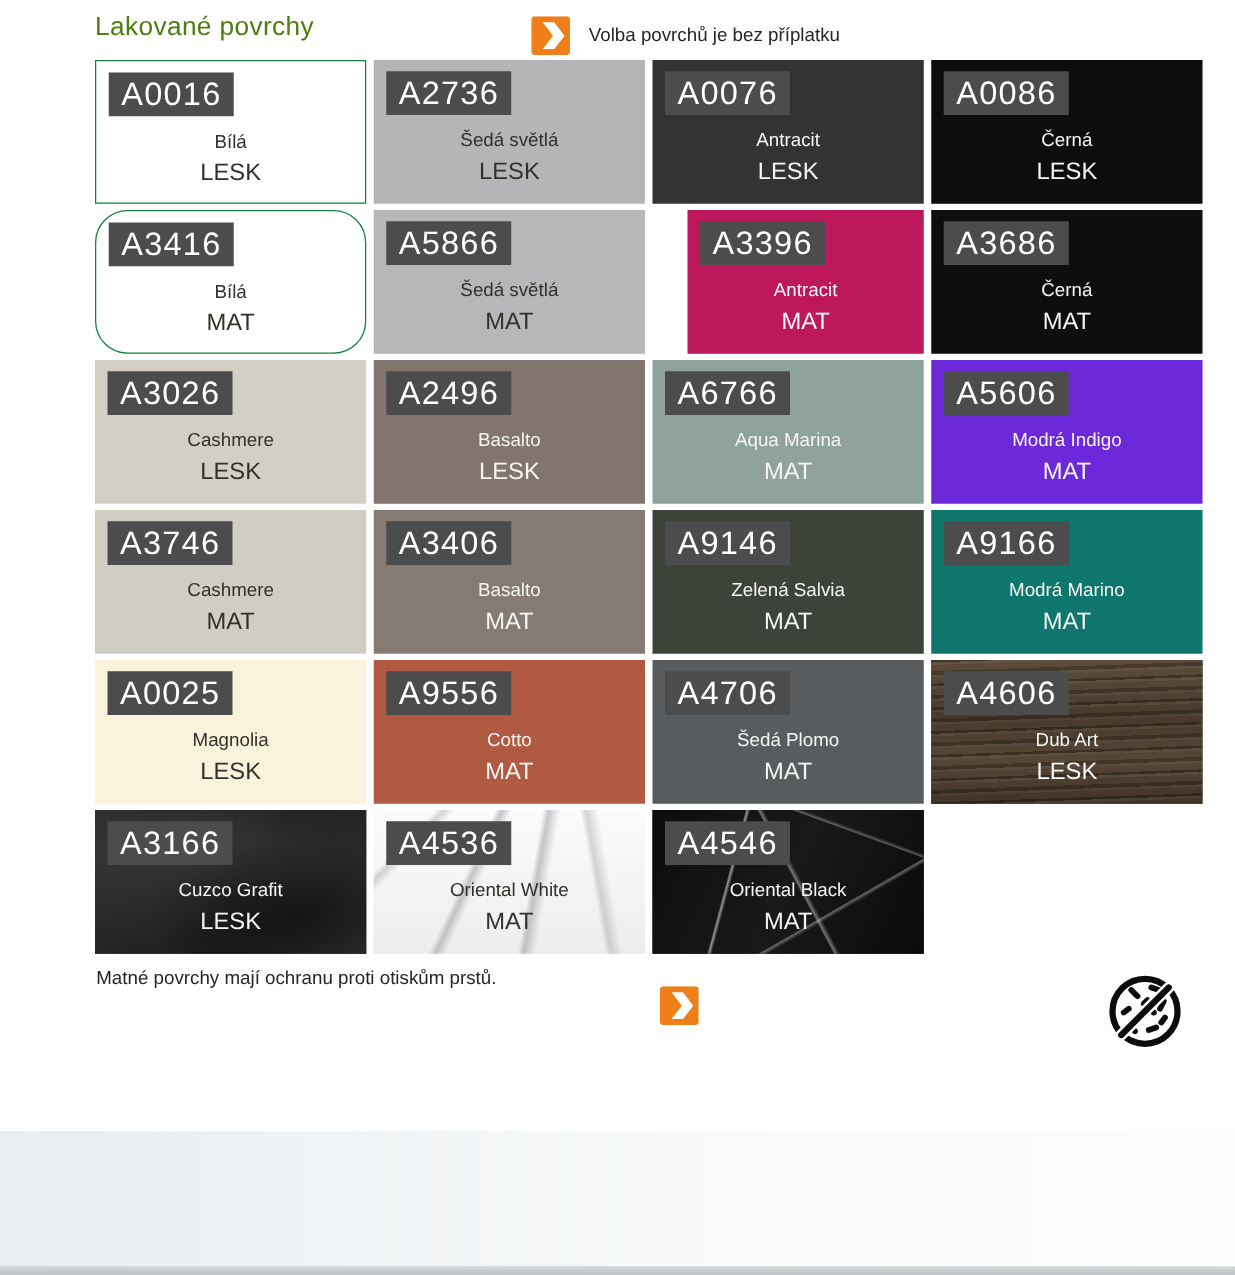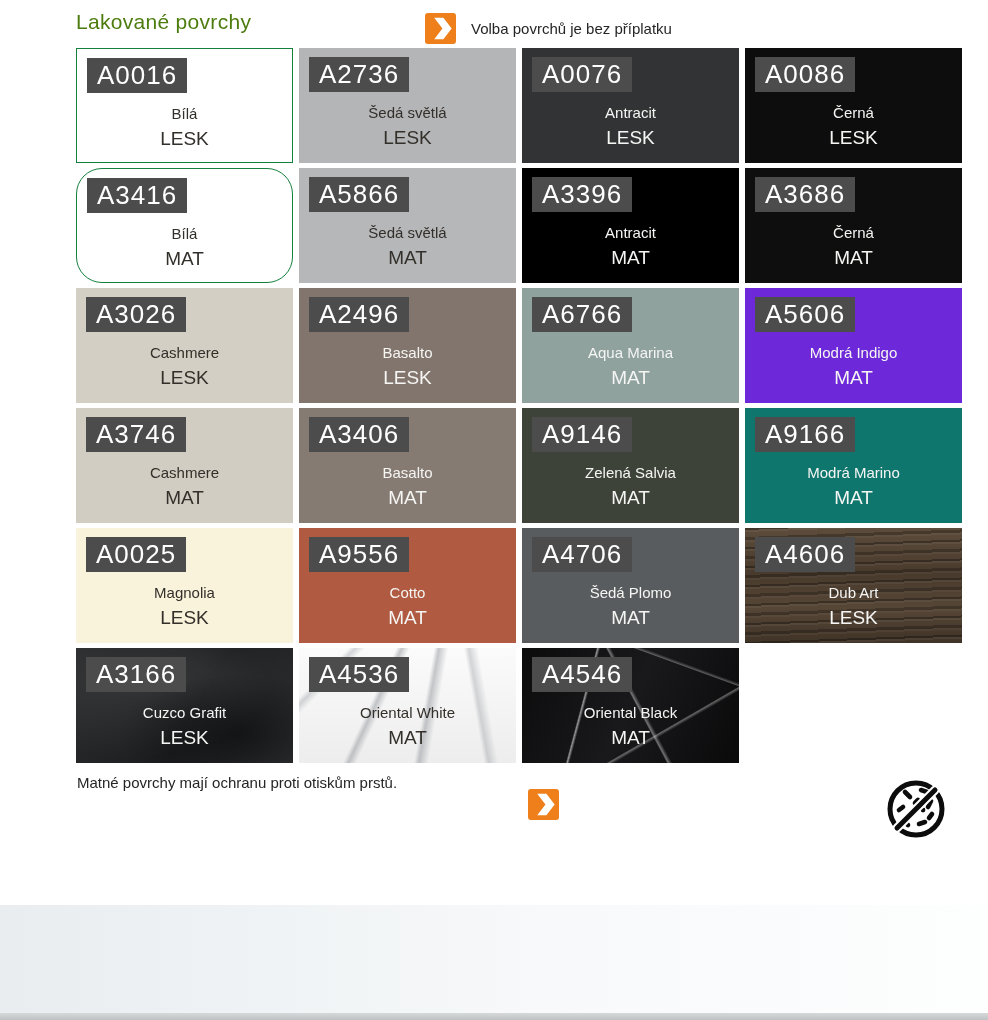--- a/index.html
+++ b/index.html
@@ -117,21 +117,21 @@
     <div class="swatch dark-text bordered" style="background: rgb(255, 255, 255); border-radius: 26px;">
       <div class="badge">A3416</div>
       <div class="name">Bílá</div>
       <div class="finish">MAT</div>
     </div>
     <div class="swatch dark-text" style="background: rgb(182, 183, 185);">
       <div class="badge">A5866</div>
       <div class="name">Šedá světlá</div>
       <div class="finish">MAT</div>
     </div>
-    <div class="swatch light-text" style="background: #000000;">
+    <div class="swatch light-text" style="background: #be185d; margin-left: 28px;">
       <div class="badge">A3396</div>
       <div class="name">Antracit</div>
       <div class="finish">MAT</div>
     </div>
     <div class="swatch light-text" style="background: rgb(14, 14, 14);">
       <div class="badge">A3686</div>
       <div class="name">Černá</div>
       <div class="finish">MAT</div>
     </div>
     <div class="swatch dark-text" style="background: rgb(211, 207, 196);">

